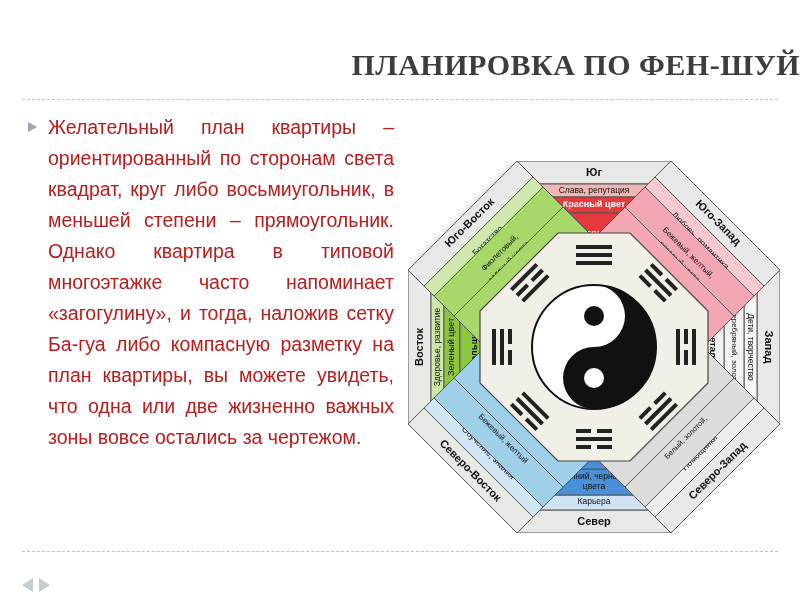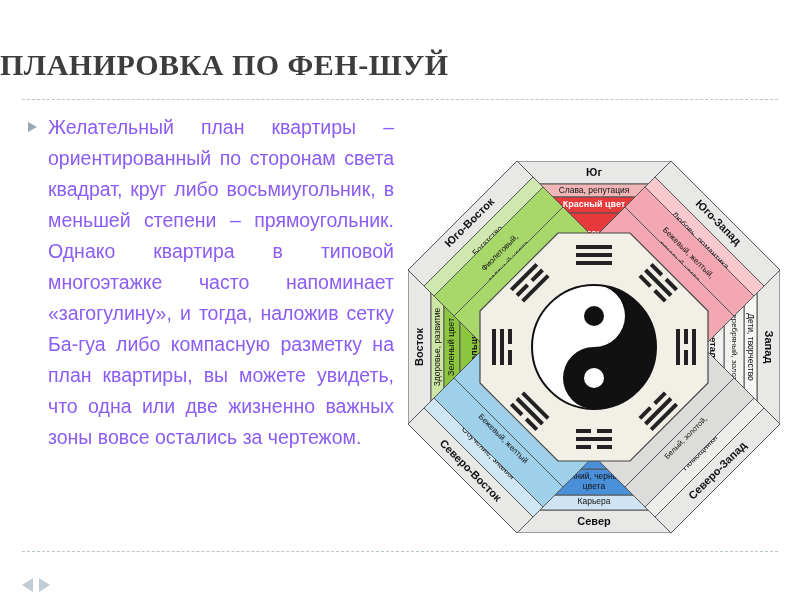--- a/index.html
+++ b/index.html
@@ -18,21 +18,21 @@
     position: absolute;
     left: 0; top: 0;
     width: 800px;
     height: 600px;
   }
   .title {
     position: absolute;
     left: 0;
     top: 48px;
     width: 800px;
-    text-align: left;
+    text-align: right;
     font-size: 30px;
     font-weight: bold;
     color: #3d3d3d;
     letter-spacing: 0.5px;
     font-family: "Liberation Serif", serif;
   }
   .rule-top {
     position: absolute;
     left: 22px;
     top: 99px;
@@ -55,21 +55,21 @@
     border-top: 5px solid transparent;
     border-bottom: 5px solid transparent;
   }
   .body-text {
     position: absolute;
     left: 48px;
     top: 112px;
     width: 346px;
     font-size: 19.5px;
     line-height: 31px;
-    color: #8b5cf6;
+    color: #b91c1c;
     text-align: justify;
     font-family: "Liberation Sans", sans-serif;
   }
   .nav {
     position: absolute;
     bottom: 8px;
     left: 22px;
     display: flex;
     gap: 6px;
   }

